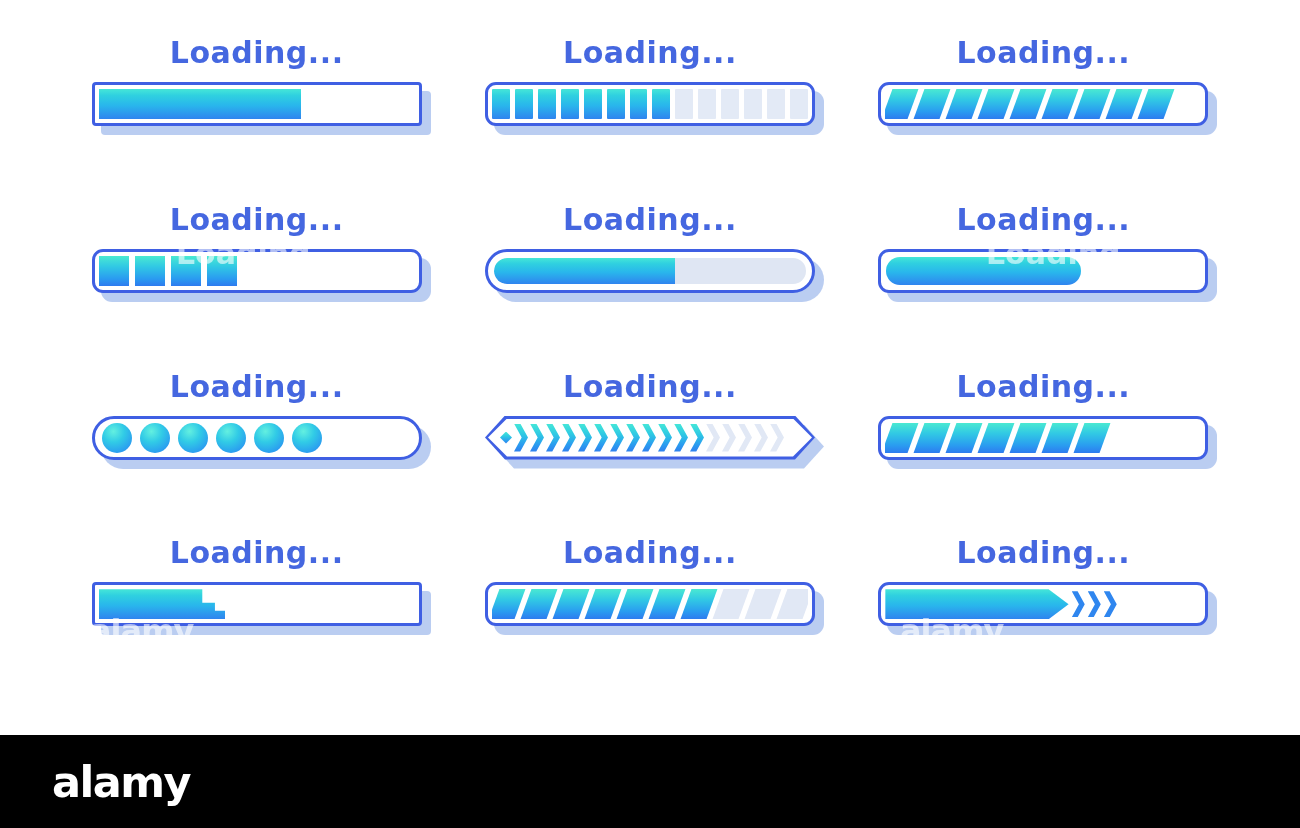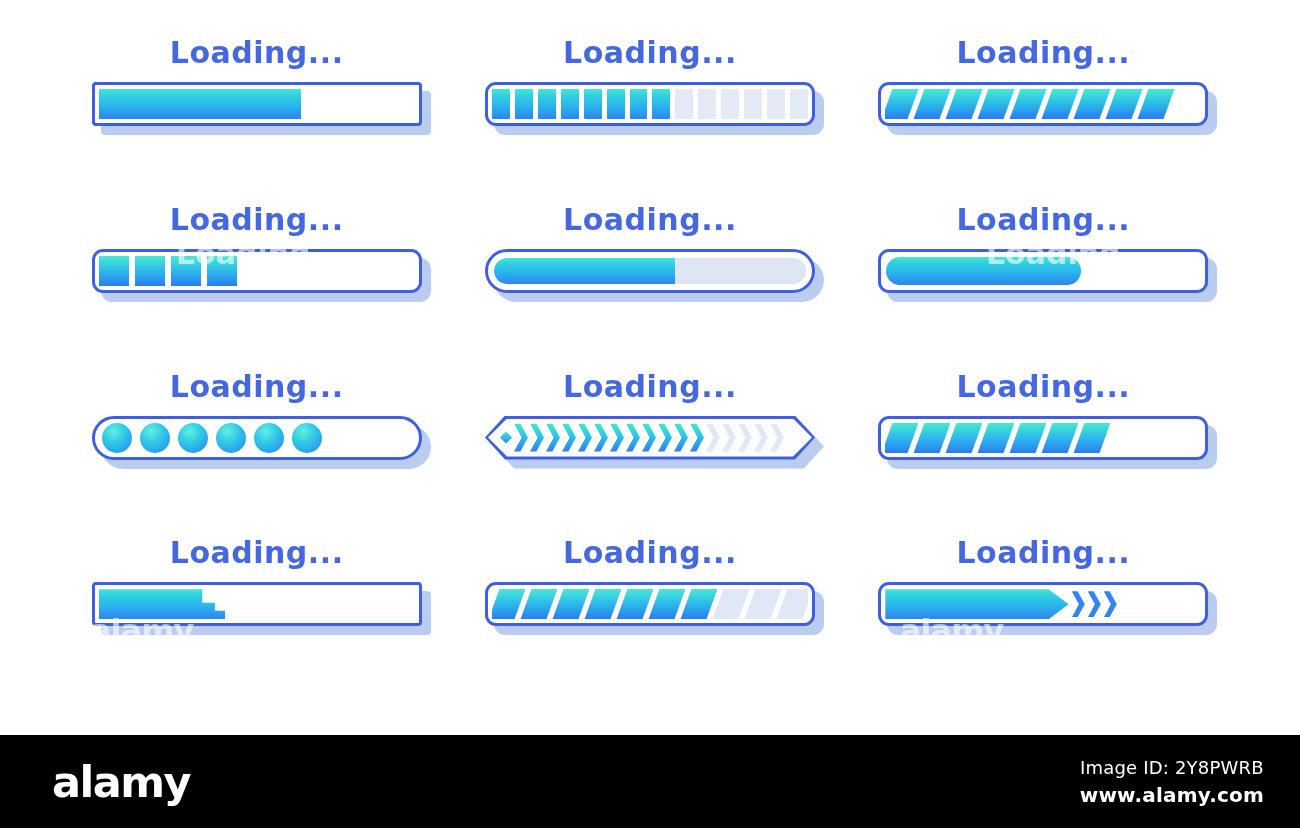--- a/index.html
+++ b/index.html
@@ -482,19 +482,15 @@
 
   </div>
 
   <div class="wm" style="left:176px; top:236px; font-size:30px;">Loading...</div>
   <div class="wm" style="left:986px; top:236px; font-size:30px;">Loading...</div>
   <div class="wm" style="left:90px; top:612px; font-size:32px; letter-spacing:-1px;">alamy</div>
   <div class="wm" style="left:900px; top:612px; font-size:32px; letter-spacing:-1px;">alamy</div>
 
   <div id="footer">
     <div id="alamy-logo">alamy</div>
-    <div id="footer-right">
-      <div id="image-id">Image ID: 2Y8PWRB</div>
-      <div id="footer-url">www.alamy.com</div>
-    </div>
   </div>
 
 </div>
 
 </body></html>

